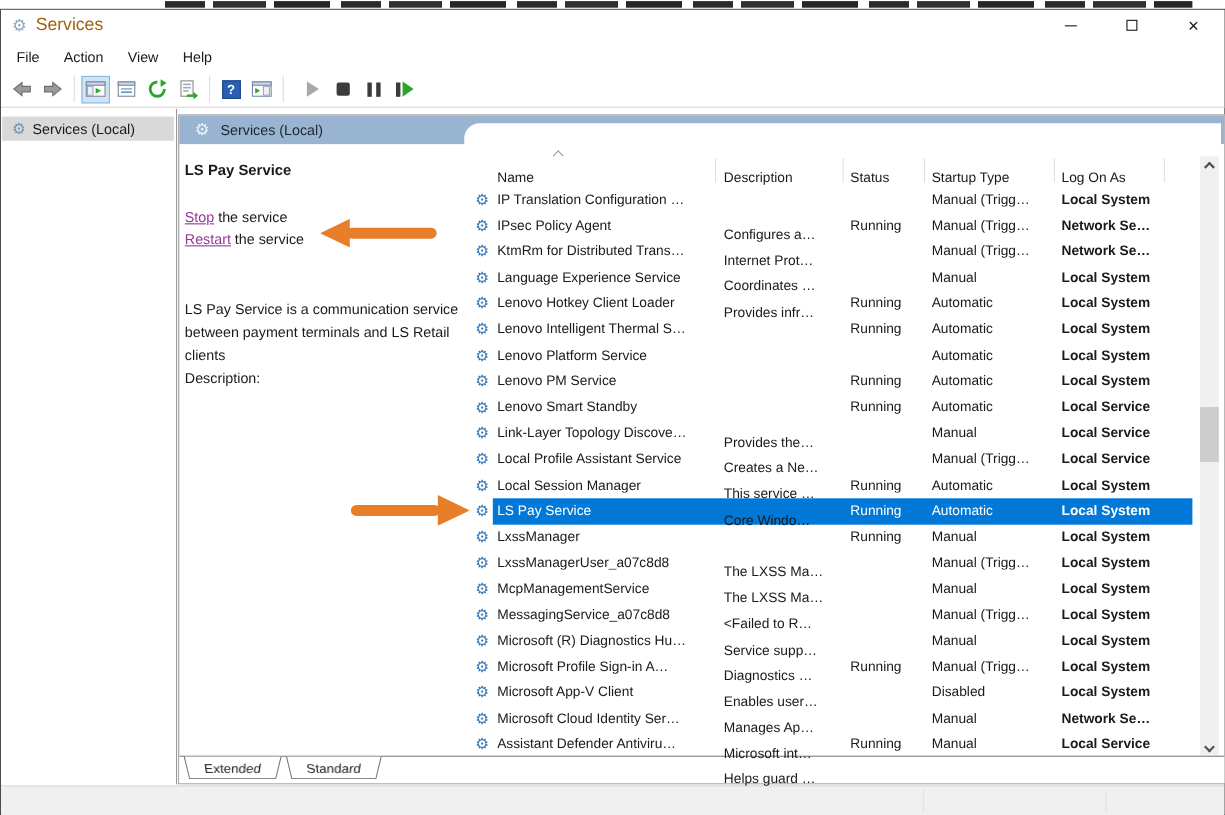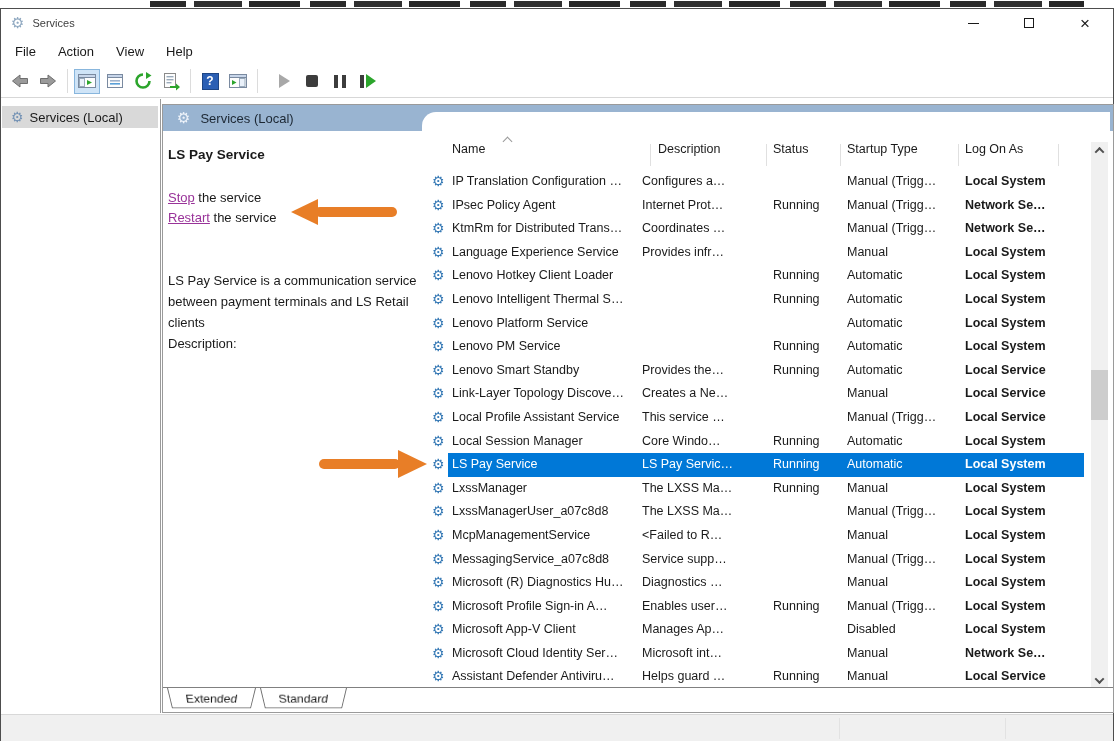--- a/index.html
+++ b/index.html
@@ -13,21 +13,21 @@
   #top-strip{position:absolute;left:0;top:0;width:1114px;height:8px;background:#fff;overflow:hidden;}
   #top-strip .frag{position:absolute;left:150px;top:1px;width:934px;height:6px;
     background:repeating-linear-gradient(90deg,#2b2b2b 0 36px,#fff 36px 44px,#303030 44px 92px,#fff 92px 99px,#262626 99px 150px,#fff 150px 160px);}
 
   
   #app{position:absolute;left:0;top:8px;width:1114px;height:733px;border:1px solid #4d4d4d;background:#fff;}
 
   
   #titlebar{position:absolute;left:0;top:0;width:100%;height:28px;background:#fff;display:flex;align-items:center;}
   #titlebar .app-icon{font-size:15px;color:#8fa8c0;margin-left:10px;}
-  #titlebar .title{font-size:11px;margin-left:8px;color:#404040;}
+  #titlebar .title{font-size:16px;margin-left:8px;color:#a16207;}
   #win-controls{position:absolute;right:0;top:0;height:28px;display:flex;}
   .win-btn{width:56px;height:28px;display:flex;align-items:center;justify-content:center;cursor:default;}
   .min-glyph{width:11px;height:1px;background:#1a1a1a;display:block;}
   .max-glyph{width:10px;height:10px;border:1px solid #1a1a1a;display:block;}
   .close-glyph{font-size:17px;line-height:1;color:#1a1a1a;}
 
   
   #menubar{position:absolute;left:0;top:28px;width:100%;height:28px;background:#fff;display:flex;align-items:center;font-size:13px;}
   .menu-item{padding:4px 9px;margin-left:4px;}
   .menu-item:first-child{margin-left:5px;}
@@ -57,32 +57,32 @@
   
   #details{position:absolute;left:5px;top:26px;width:252px;font-size:13px;}
   #details .svc-title{font-weight:bold;font-size:13.5px;margin-top:16px;}
   #details .actions{margin-top:26px;line-height:20px;}
   #details a{color:var(--link);text-decoration:underline;cursor:pointer;}
   #details .desc{margin-top:42px;line-height:21px;}
 
   
   #list-panel{position:absolute;left:259px;top:7px;width:688px;height:577px;background:#fff;border-top-left-radius:14px;font-size:12.5px;}
   #list-header{position:absolute;left:0;top:30px;width:100%;height:28px;}
-  #list-header .col{position:absolute;top:0;white-space:nowrap;}
+  #list-header .col{position:absolute;top:12px;white-space:nowrap;}
   #list-header .vsep{position:absolute;top:2px;width:1px;height:22px;background:#e0e0e0;}
   #sort-caret{position:absolute;left:82px;top:-4px;width:7px;height:7px;border-style:solid;border-color:#9a9a9a;border-width:1.5px 1.5px 0 0;transform:rotate(-45deg);}
   #rows{position:absolute;left:0;top:58px;width:100%;}
   .row{position:relative;height:23.6px;}
   .row .gear{position:absolute;left:10px;top:3px;font-size:14px;color:#3679b5;z-index:2;}
   .row .hl{position:absolute;left:26px;right:26px;top:0;bottom:0;z-index:0;}
   .row.selected .hl{background:var(--selection);}
   .row .c{position:absolute;top:4px;white-space:nowrap;overflow:hidden;z-index:1;}
   .row.selected .c{color:#fff;}
   .c.name{left:30px;width:196px;}
-  .c.desc{left:220px;width:106px;}
+  .c.desc{left:236px;width:106px;margin-top:32px;}
   .c.status{left:351px;width:62px;}
   .c.startup{left:425px;width:110px;}
   .c.logon{left:543px;width:100px;font-weight:bold;}
 
   
   #scrollbar{position:absolute;right:2px;top:30px;width:17px;height:547px;background:#f0f0f0;}
   .sb-btn{position:absolute;left:0;width:17px;height:17px;display:flex;align-items:center;justify-content:center;}
   .sb-up{top:0;} .sb-down{bottom:0;}
   .chev{width:7px;height:7px;border-style:solid;border-color:#505050;border-width:2px 2px 0 0;display:block;}
   .chev.up{transform:rotate(-45deg) translate(-1px,1px);}

